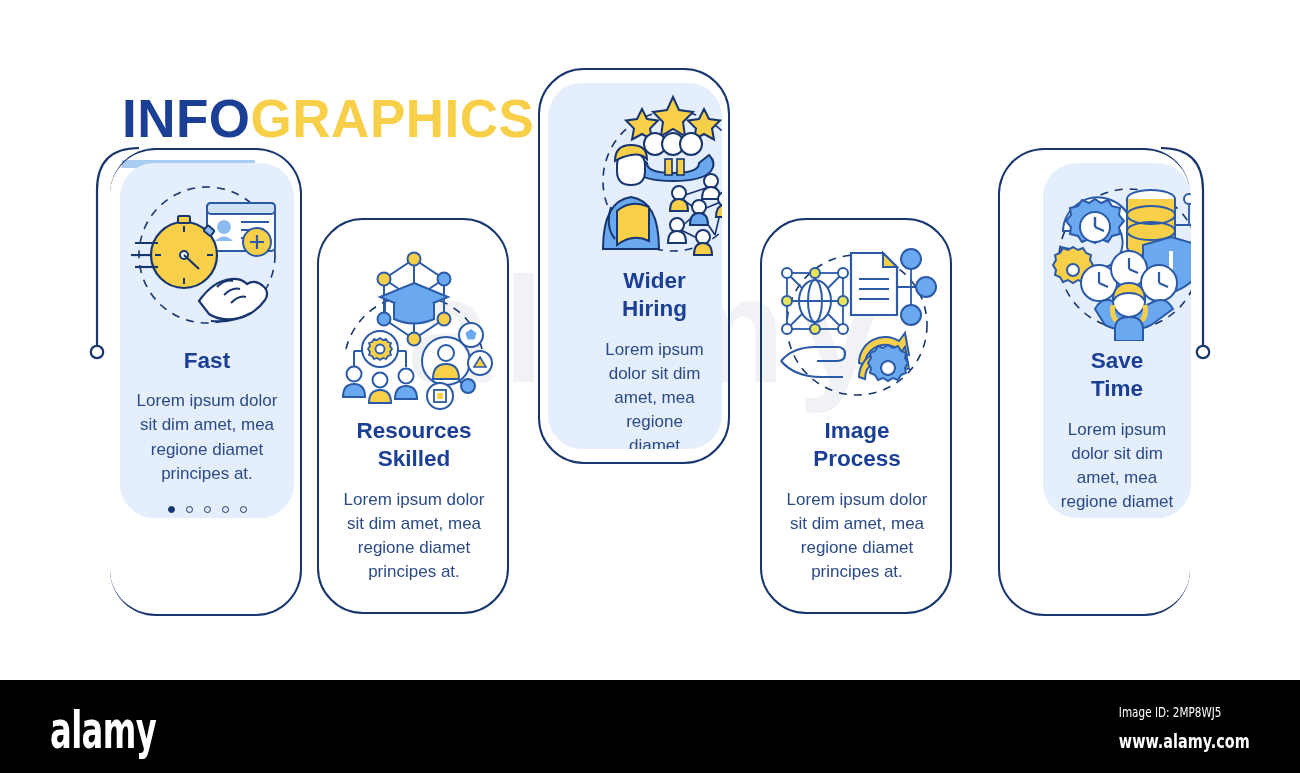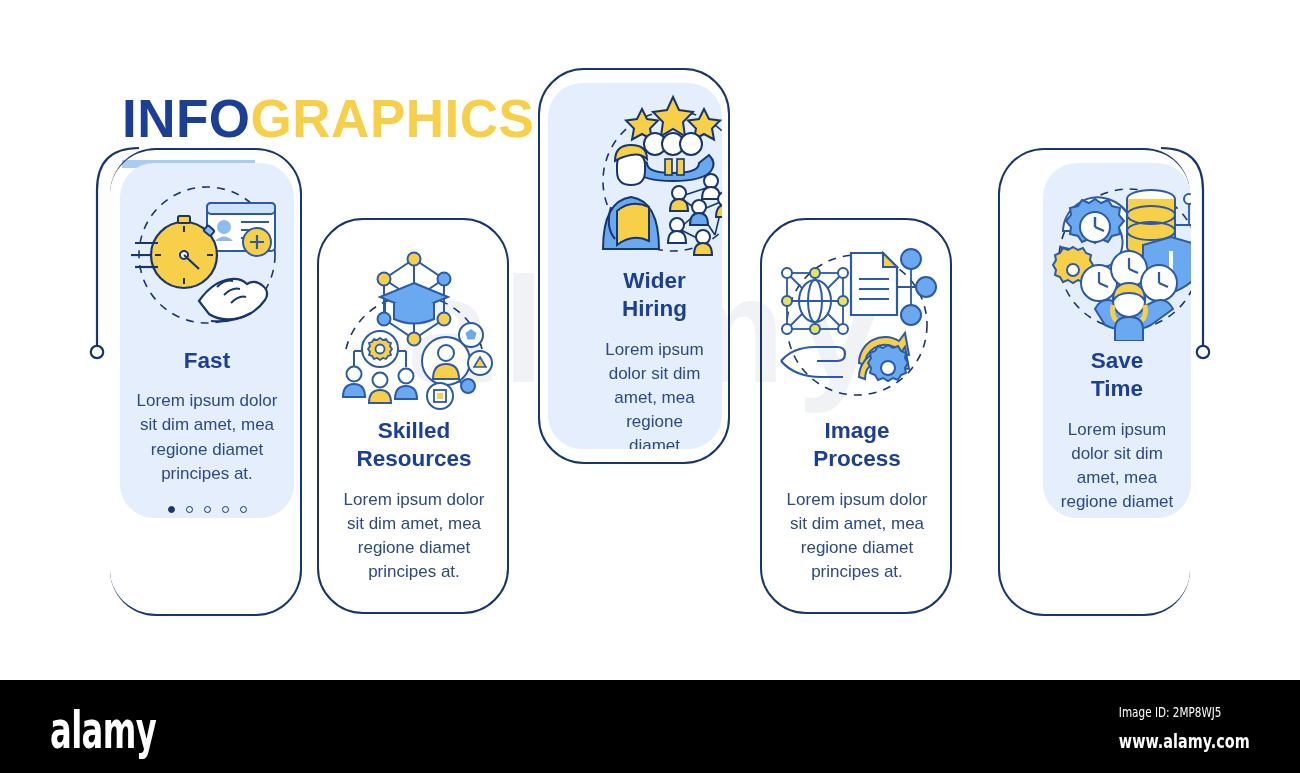--- a/index.html
+++ b/index.html
@@ -283,22 +283,22 @@
             <path d="M143,90 l5.5,4 -2,6.5 h-7 l-2,-6.5 Z" fill="#6aa8ef"></path>
             <circle cx="152" cy="124" r="12" fill="#ffffff" stroke="#2a5aa8" stroke-width="2"></circle>
             <path d="M152,118 l6,10 h-12 Z" fill="#f8cf49" stroke="#2a5aa8" stroke-width="1.6"></path>
             <circle cx="140" cy="147" r="7" fill="#6aa8ef" stroke="#2a5aa8" stroke-width="2"></circle>
             <circle cx="112" cy="157" r="13" fill="#ffffff" stroke="#2a5aa8" stroke-width="2"></circle>
             <rect x="106" y="151" width="12" height="12" fill="none" stroke="#2a5aa8" stroke-width="1.8"></rect>
             <rect x="109" y="154" width="6" height="6" fill="#f8cf49"></rect>
           </svg>
         </div>
         <div class="card-title">
+          <div>Resources</div>
           <div>Skilled</div>
-          <div>Resources</div>
         </div>
         <div class="card-body">Lorem ipsum dolor sit dim amet, mea regione diamet principes at.</div>
         <div class="card-dots">
           <i></i>
           <i class="on"></i>
           <i></i>
           <i></i>
           <i></i>
         </div>
       </div>

